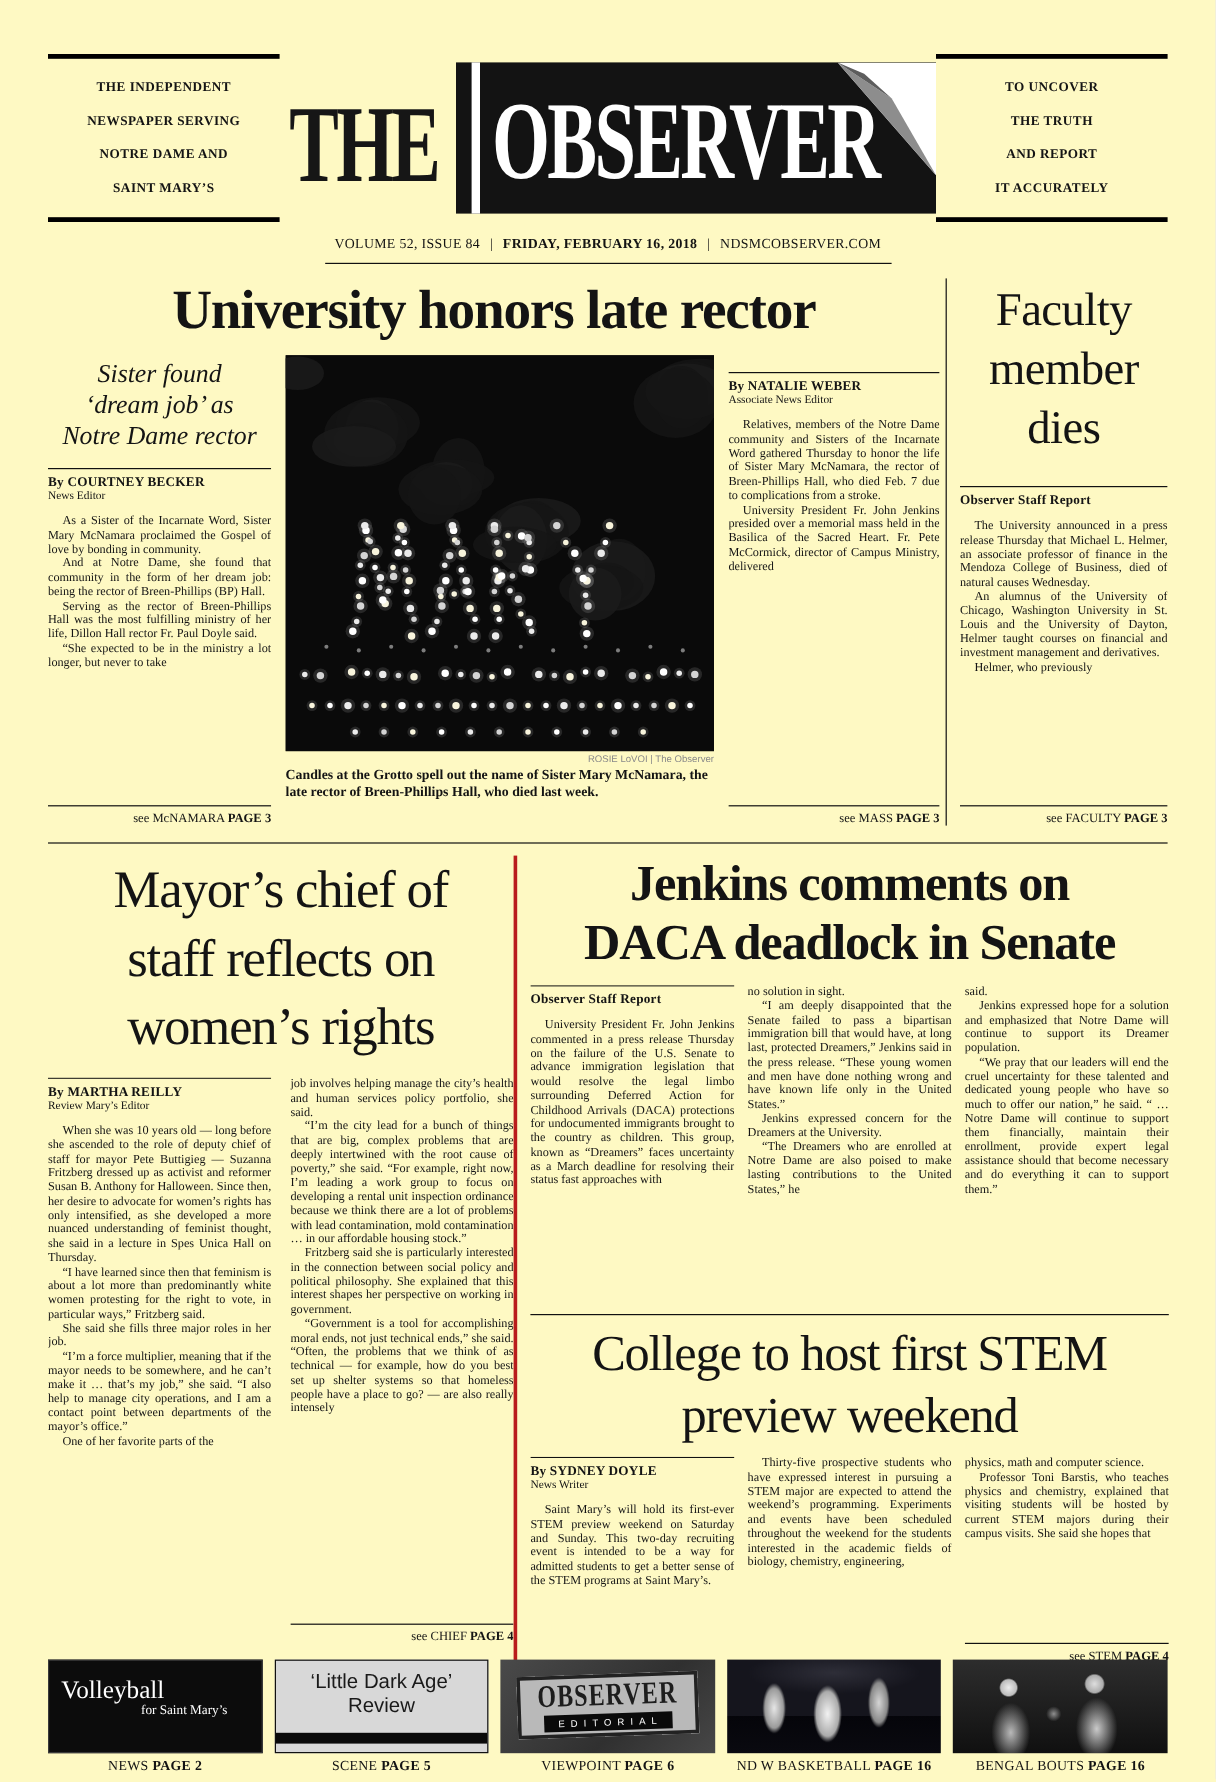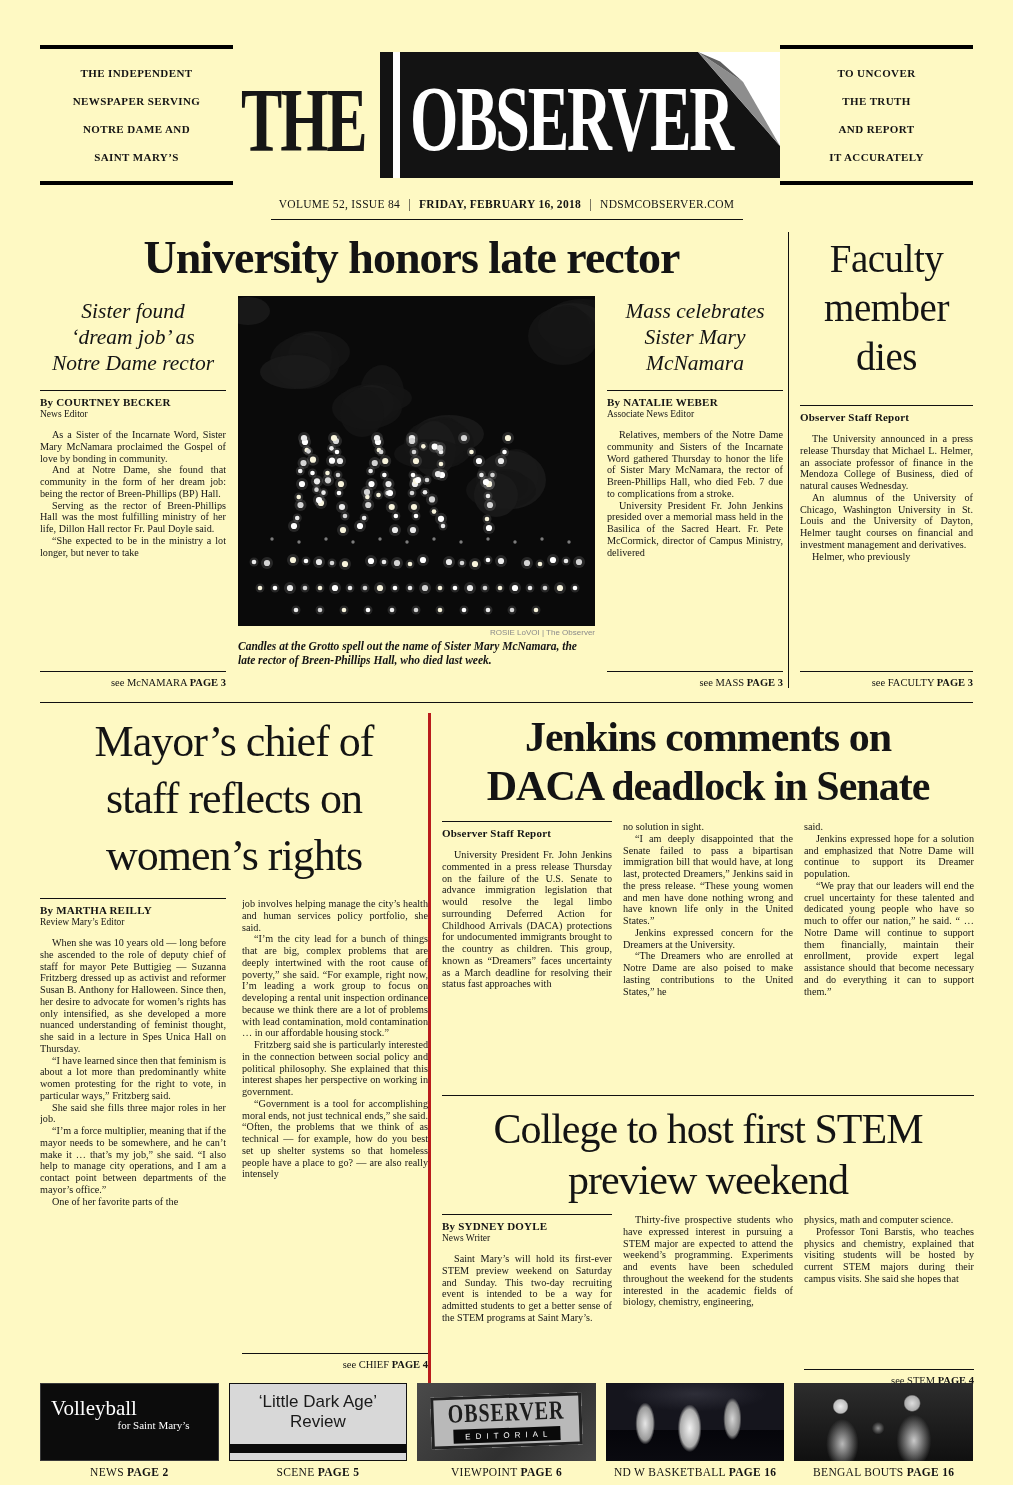--- a/index.html
+++ b/index.html
@@ -38,21 +38,21 @@
   .colflex { display:flex; flex-direction:column; overflow:hidden; }
   .jump.push { margin-top:auto; }
   
   .lead { display:grid; grid-template-columns:186px 357px 176px 178px; column-gap:12px; grid-template-rows:auto 392px; margin-top:12px; }
   .lead-headline { grid-column:1/4; text-align:center; font-size:46px; font-weight:bold; letter-spacing:-1px; line-height:52px; padding-bottom:12px; }
   .subhead { text-align:center; font-style:italic; font-size:21.5px; line-height:26px; margin-top:2px; }
   .lead-left, .lead-right { grid-row:2; }
   .photo-col { grid-row:2; }
   .grotto { width:357px; height:330px; background:#0a0a0a; display:block; }
   .credit { text-align:right; font-family:"Liberation Sans","DejaVu Sans",sans-serif; font-size:8px; color:#8a8a8a; margin-top:2px; }
-  .caption { font-weight:bold; font-style:italic; font-size:11.5px; line-height:14px; margin-top:2px; }
+  .caption { font-weight:bold; font-size:11.5px; line-height:14px; margin-top:2px; }
   .faculty-col { grid-column:4; grid-row:1/3; border-left:1px solid #111; padding-left:11px; margin-left:-7px; display:flex; flex-direction:column; overflow:hidden; }
   .faculty-headline { text-align:center; font-size:39px; line-height:49px; letter-spacing:-.5px; padding:2px 0 10px 0; }
   
   .middle { border-top:1.5px solid #111; margin-top:14px; padding-top:10px; display:grid; grid-template-columns:388px 1fr; height:655px; }
   .mayor { display:flex; flex-direction:column; }
   .mayor-headline { text-align:center; font-size:44px; line-height:57px; letter-spacing:-1px; padding-bottom:14px; }
   .mayor-cols { display:grid; grid-template-columns:186px 186px; column-gap:16px; height:472px; }
   .rightblock { border-left:3px solid #b91c1c; padding-left:11px; margin-left:0; }
   .jenkins-headline { text-align:center; font-weight:bold; font-size:42px; line-height:49px; letter-spacing:-1px; padding:0 0 10px 0; }
   .threecols { display:grid; grid-template-columns:170px 170px 170px; column-gap:11px; }
@@ -490,25 +490,20 @@
           <circle cx="250" cy="243" r="1.7" fill="#9a9a9a" opacity="0.8"></circle>
           <circle cx="277" cy="246" r="1.7" fill="#9a9a9a" opacity="0.8"></circle>
           <circle cx="304" cy="243" r="1.7" fill="#9a9a9a" opacity="0.8"></circle>
           <circle cx="331" cy="246" r="1.7" fill="#9a9a9a" opacity="0.8"></circle>
         </svg>
       <div class="credit">ROSIE LoVOI | The Observer</div>
       <div class="caption">Candles at the Grotto spell out the name of Sister Mary McNamara, the late rector of Breen-Phillips Hall, who died last week.</div>
     </div>
 
     <div class="lead-right colflex">
-      <div class="subhead">
-          <span class="shl">Mass celebrates</span>
-          <span class="shl">Sister Mary</span>
-          <span class="shl">McNamara</span>
-        </div>
       <div class="byline-block">
         <div class="byline">By NATALIE WEBER</div>
         <div class="byrole">Associate News Editor</div>
       </div>
       <div class="grafs">
           <p>Relatives, members of the Notre Dame community and Sisters of the Incarnate Word gathered Thursday to honor the life of Sister Mary McNamara, the rector of Breen-Phillips Hall, who died Feb. 7 due to complications from a stroke.</p>
           <p>University President Fr. John Jenkins presided over a memorial mass held in the Basilica of the Sacred Heart. Fr. Pete McCormick, director of Campus Ministry, delivered</p>
         </div>
       <div class="jump">
         <span>see MASS </span><b>PAGE 3</b>

